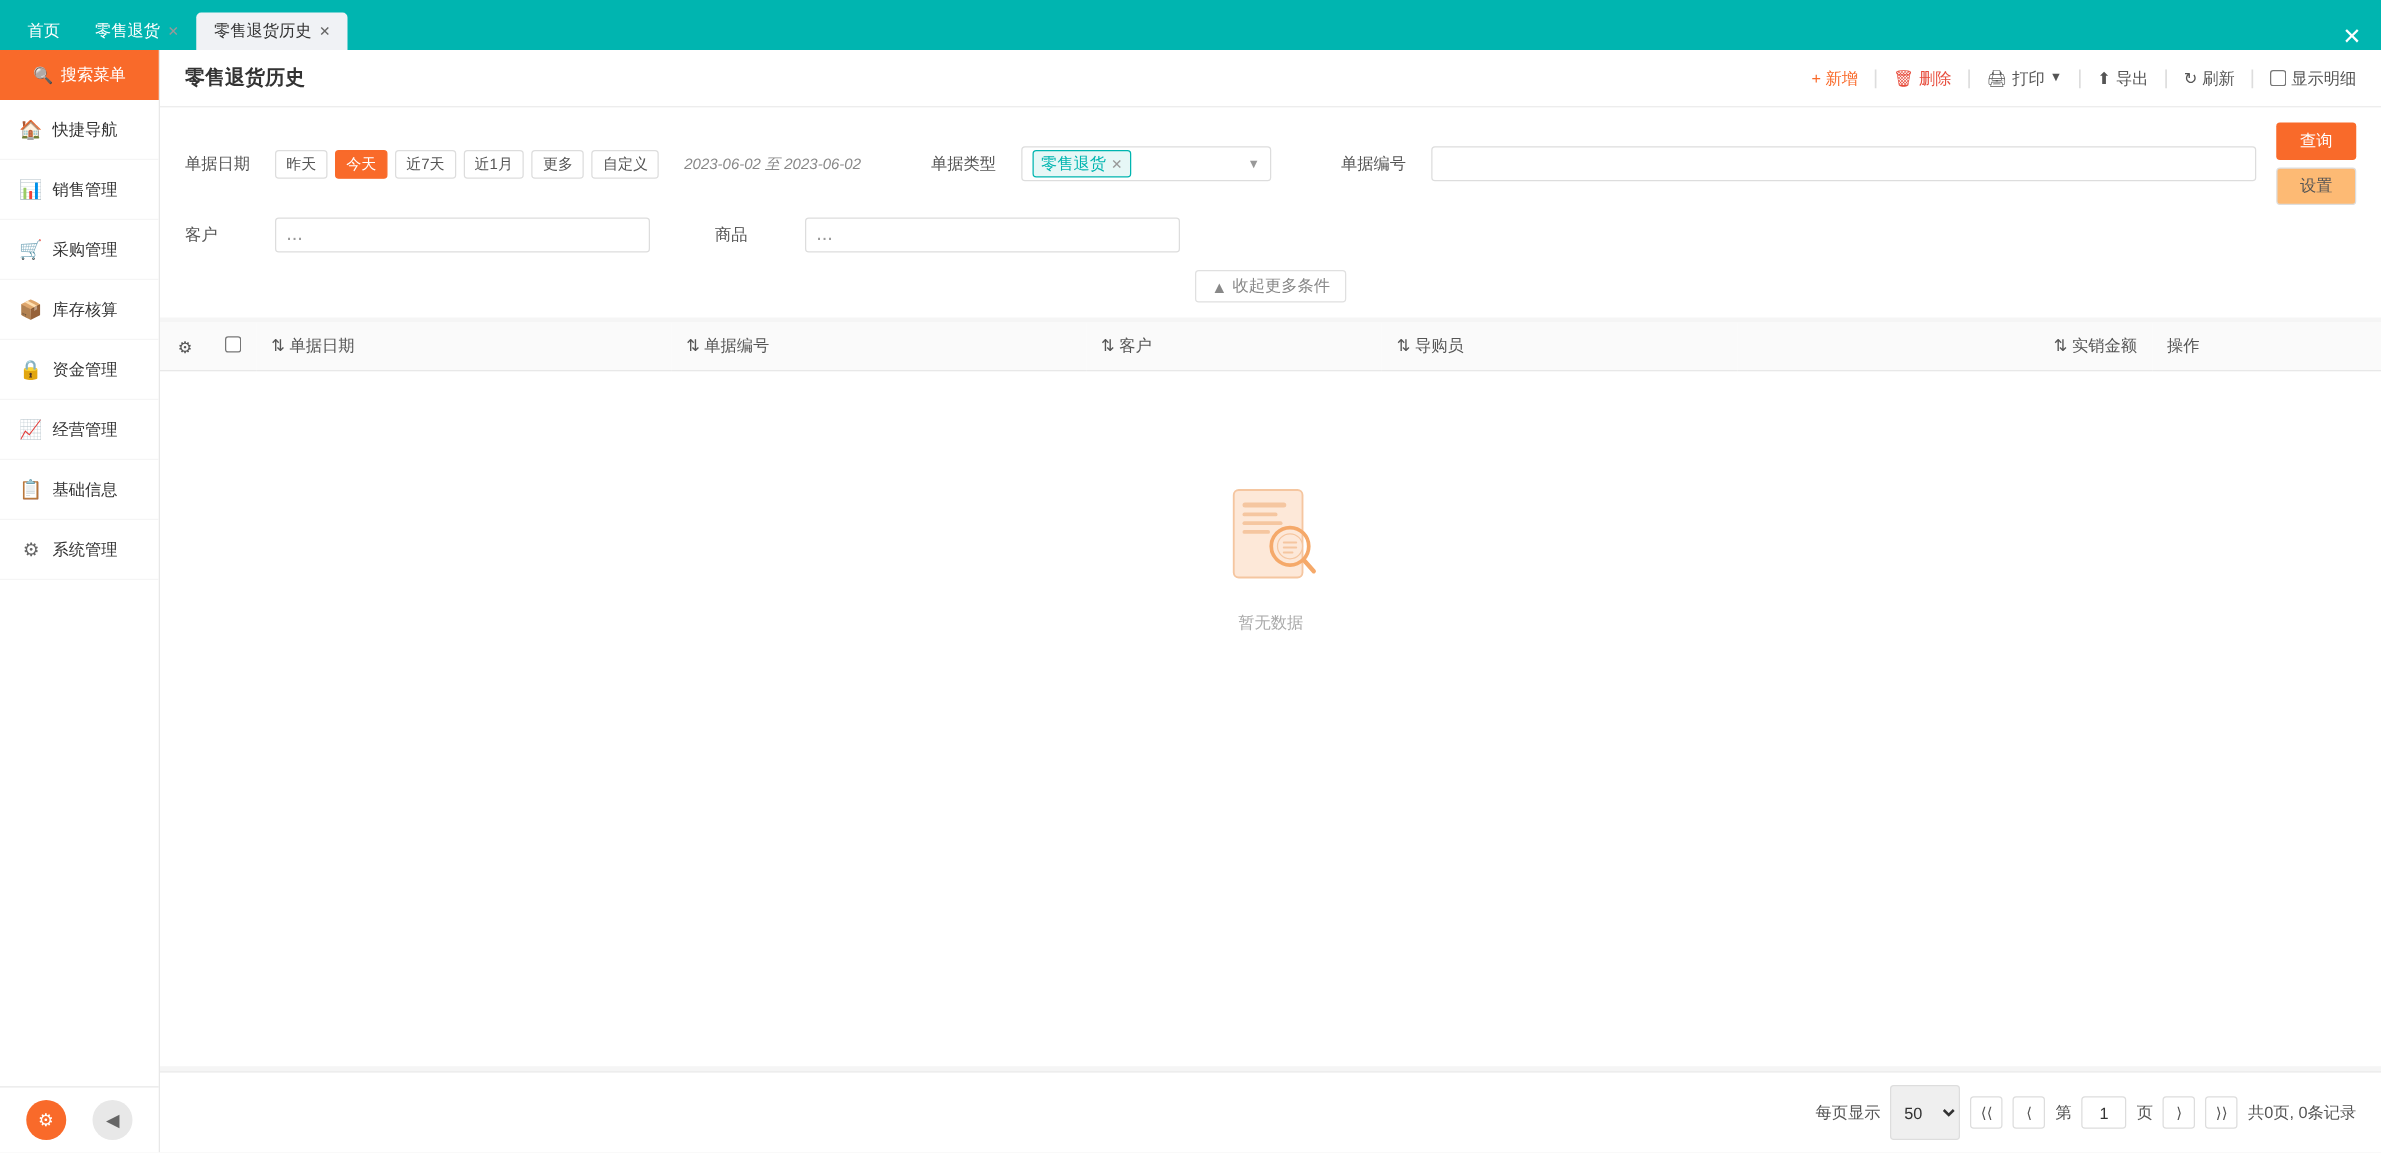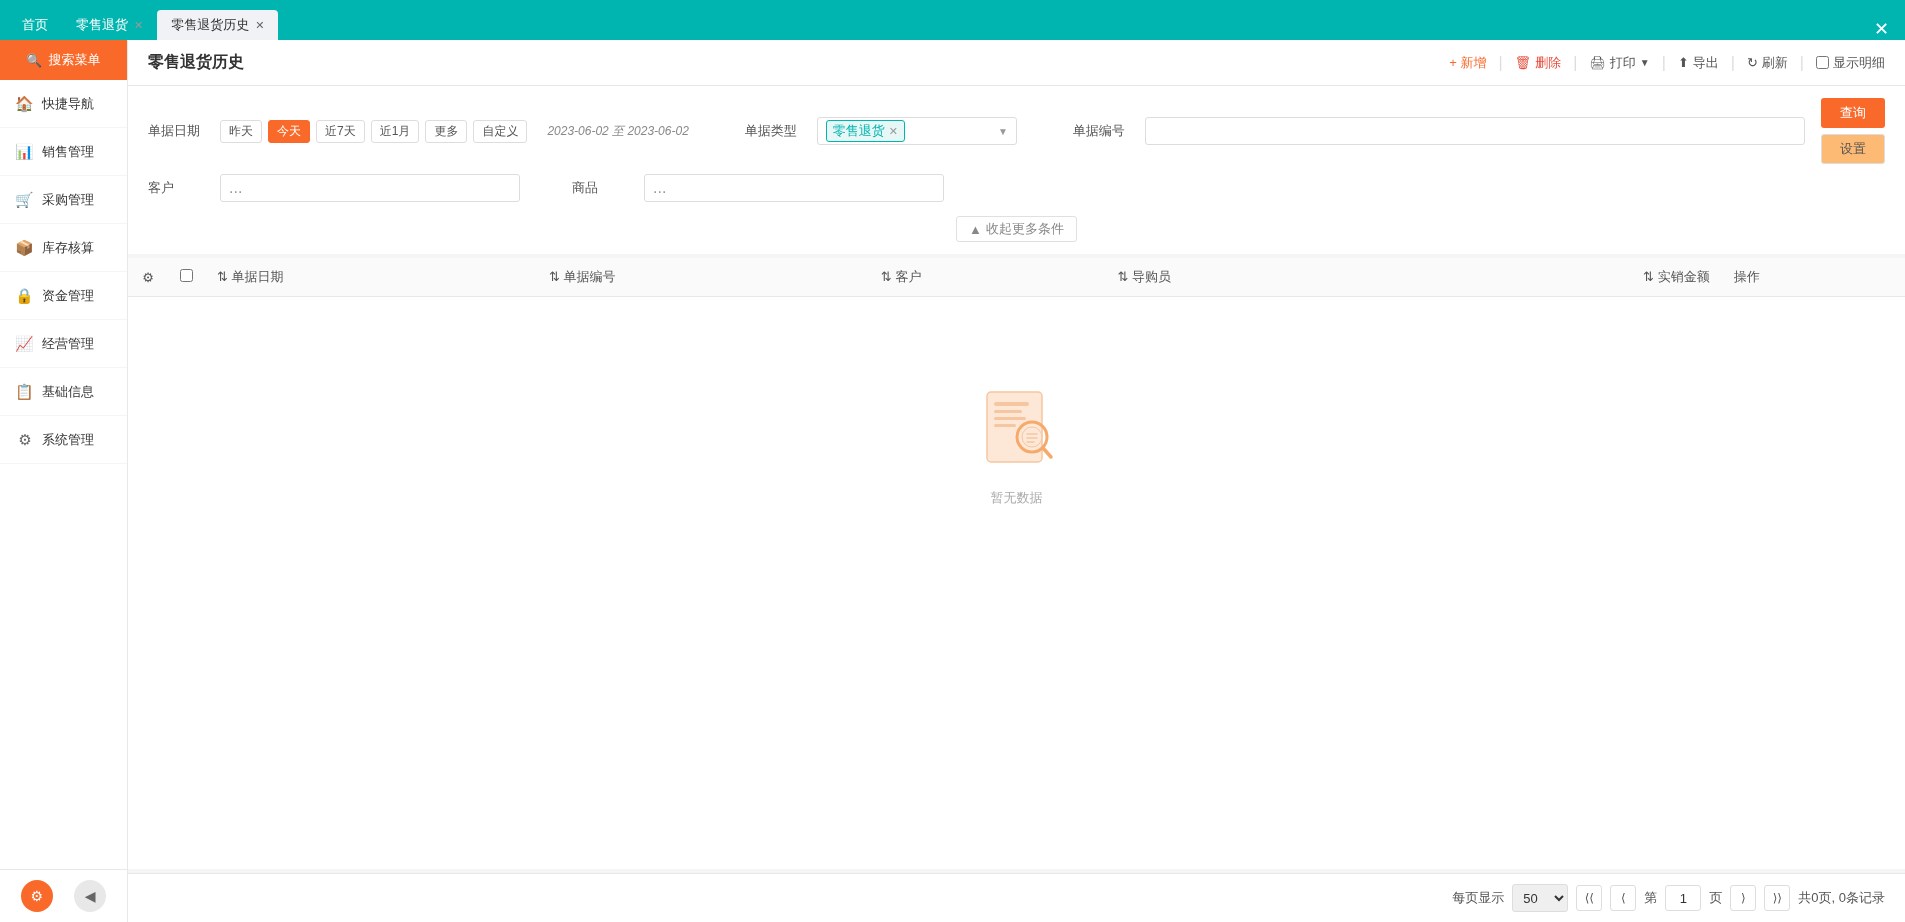--- a/index.html
+++ b/index.html
@@ -358,21 +358,21 @@
       gap: 8px;
       border-top: 1px solid #e8e8e8;
       flex-shrink: 0;
     }
     .pagination-label { color: #555; font-size: 13px; }
     .page-size-select {
       border: 1px solid #ddd;
       border-radius: 3px;
       padding: 3px 6px;
       font-size: 13px;
-      height: 28px;
+      height: 44px;
       color: #333;
       cursor: pointer;
     }
     .page-nav-btn {
       width: 26px;
       height: 26px;
       border: 1px solid #ddd;
       border-radius: 3px;
       background: #fff;
       display: flex;

